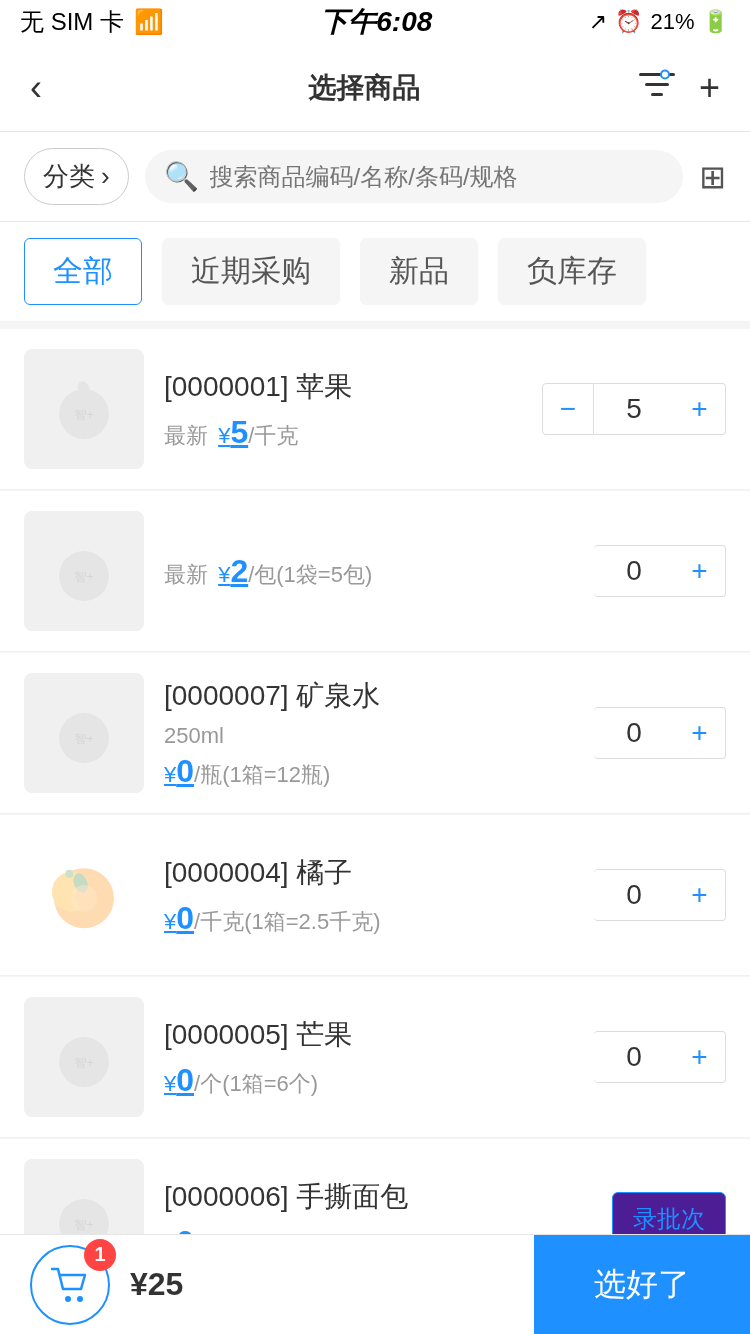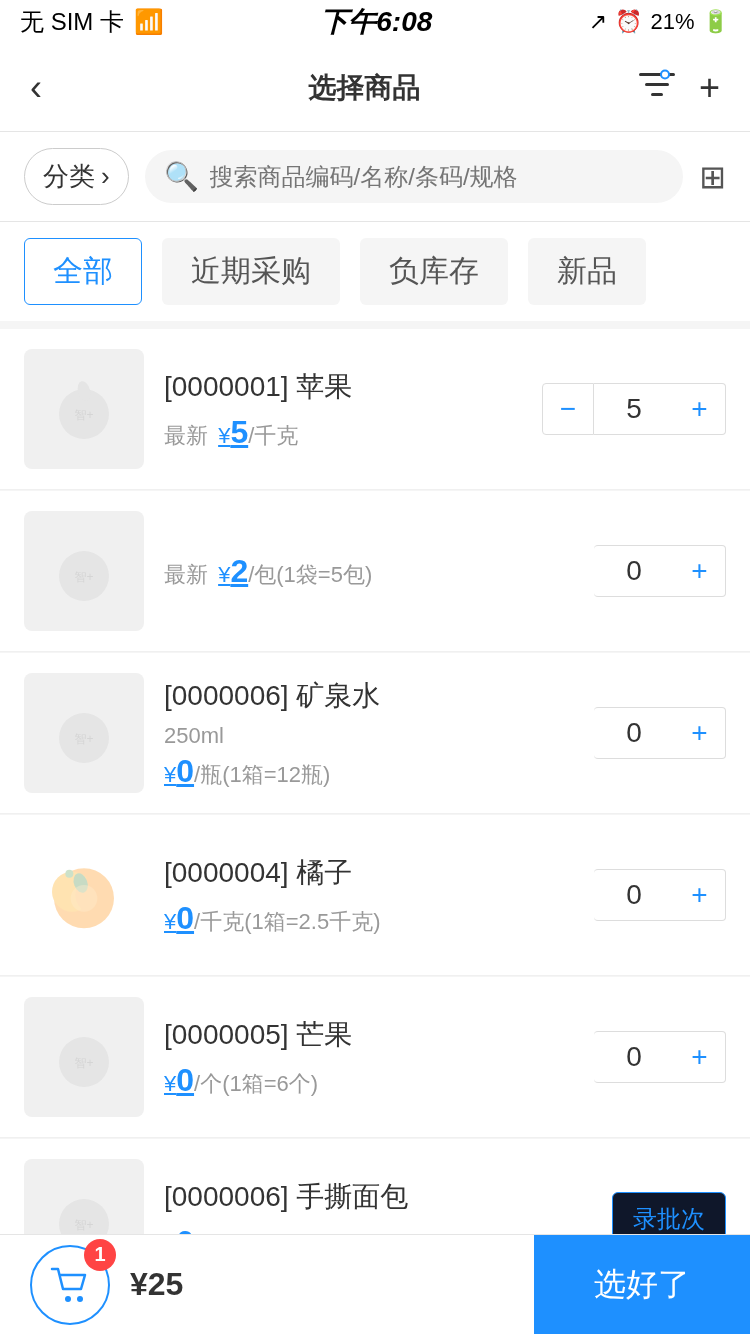--- a/index.html
+++ b/index.html
@@ -242,21 +242,21 @@
       background: #fff;
       outline: none;
     }
     .batch-btn {
       border: 1px solid #1e90ff;
       color: #1e90ff;
       padding: 10px 20px;
       border-radius: 6px;
       font-size: 24px;
       cursor: pointer;
-      background: #0f172a;
+      background: #4c1d95;
     }
 
     
     .bottom-bar {
       position: fixed;
       bottom: 0;
       left: 0;
       width: 750px;
       height: 100px;
       background: #fff;
@@ -369,22 +369,22 @@
   <div class="search-input-wrap">
     <span>🔍</span>
     <input type="text" placeholder="搜索商品编码/名称/条码/规格" style="">
   </div>
   <span class="scan-icon">⊞</span>
 </div>
 
 <div class="filter-tabs">
   <button class="tab-btn active">全部</button>
   <button class="tab-btn inactive">近期采购</button>
+  <button class="tab-btn inactive">新品</button>
   <button class="tab-btn inactive">负库存</button>
-  <button class="tab-btn inactive">新品</button>
 </div>
 
 <div class="product-list">
 
   <div class="product-item">
     <div class="product-image">
       <svg viewBox="0 0 80 80" fill="none">
         <circle cx="40" cy="45" r="25" fill="#ccc"></circle>
         <ellipse cx="40" cy="22" rx="6" ry="10" fill="#ccc" transform="rotate(-15 40 22)"></ellipse>
         <text x="40" y="50" text-anchor="middle" fill="#999" font-size="12">智+</text>
@@ -422,21 +422,21 @@
   </div>
 
   <div class="product-item">
     <div class="product-image">
       <svg viewBox="0 0 80 80" fill="none">
         <circle cx="40" cy="45" r="25" fill="#ccc"></circle>
         <text x="40" y="50" text-anchor="middle" fill="#999" font-size="12">智+</text>
       </svg>
     </div>
     <div class="product-info">
-      <div class="product-name">[0000006] 矿泉水</div>
+      <div class="product-name">[0000007] 矿泉水</div>
       <div class="product-spec">250ml</div>
       <div class="product-price">
         <span class="yuan">¥</span><span class="price-num">0</span><span class="unit">/瓶</span><span class="unit">(1箱=12瓶)</span>
       </div>
     </div>
     <div class="qty-control">
       <input class="qty-input" type="text" value="0" style="border-radius: 4px 0px 0px 4px; border-right: none;">
       <button class="qty-btn plus">+</button>
     </div>
   </div>

